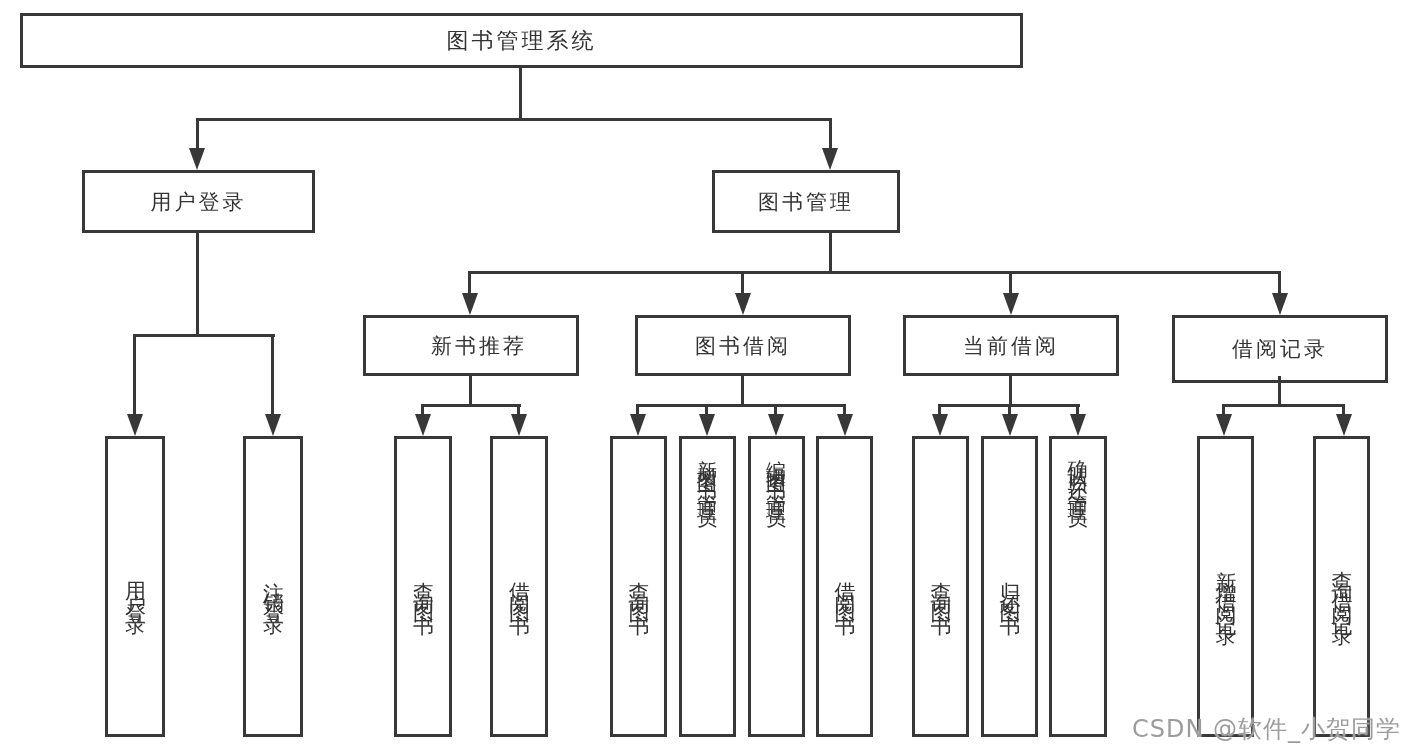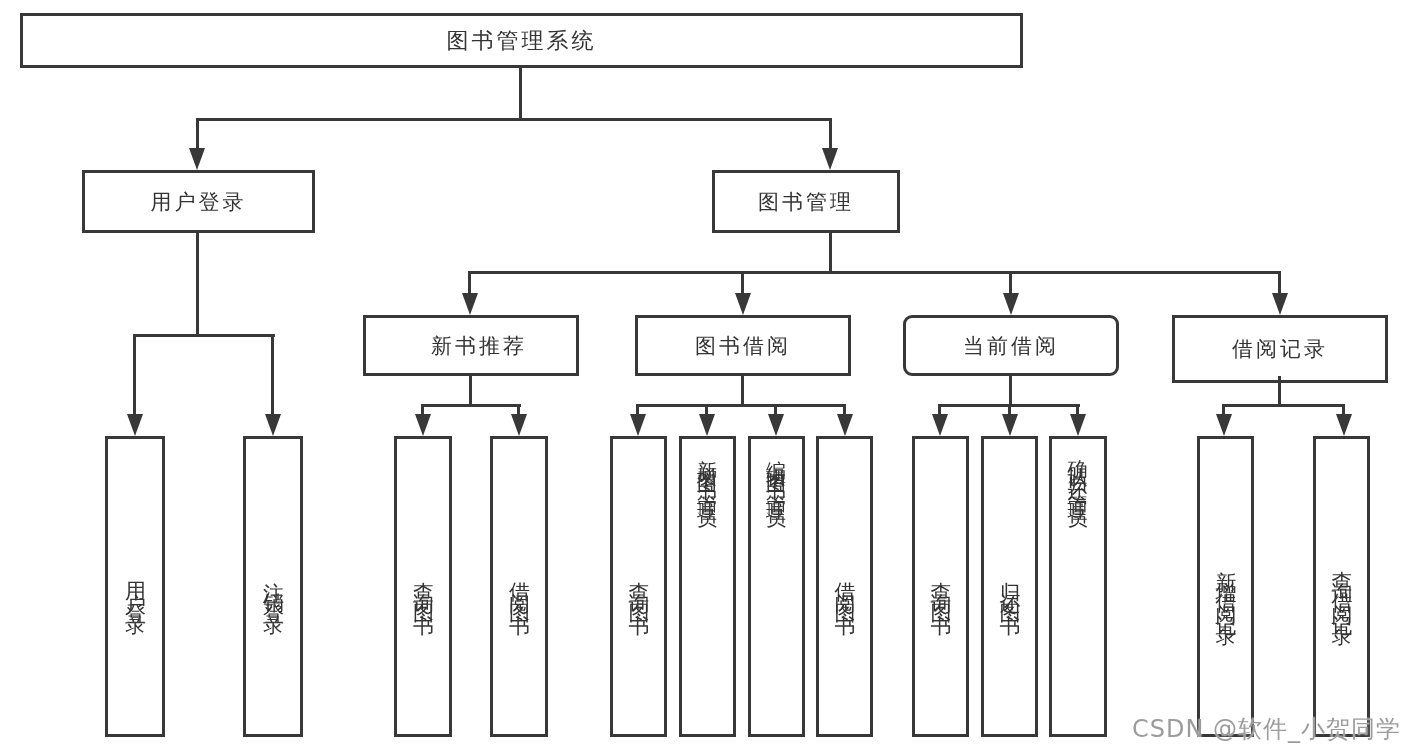--- a/index.html
+++ b/index.html
@@ -80,21 +80,21 @@
   <div class="ar" style="left:1003px;top:293px;"></div>
   <div class="vl" style="left:1278px;top:271px;height:22px;"></div>
   <div class="ar" style="left:1272px;top:293px;"></div>
 
   <div class="box" style="left:363px;top:315px;width:216px;height:61px;padding-left:16px;">
     <span>新书推荐</span>
   </div>
   <div class="box" style="left:635px;top:315px;width:216px;height:61px;justify-content:center;">
     <span>图书借阅</span>
   </div>
-  <div class="box" style="left:903px;top:315px;width:216px;height:61px;border-radius:9px;">
+  <div class="box" style="left:903px;top:315px;width:216px;height:61px;">
     <span>当前借阅</span>
   </div>
   <div class="box" style="left:1172px;top:315px;width:216px;height:68px;">
     <span>借阅记录</span>
   </div>
 
   <div class="vl" style="left:469px;top:376px;height:31px;"></div>
   <div class="hl" style="left:421px;top:404px;width:100px;"></div>
   <div class="vl" style="left:421px;top:404px;height:10px;"></div>
   <div class="ar" style="left:415px;top:414px;"></div>

